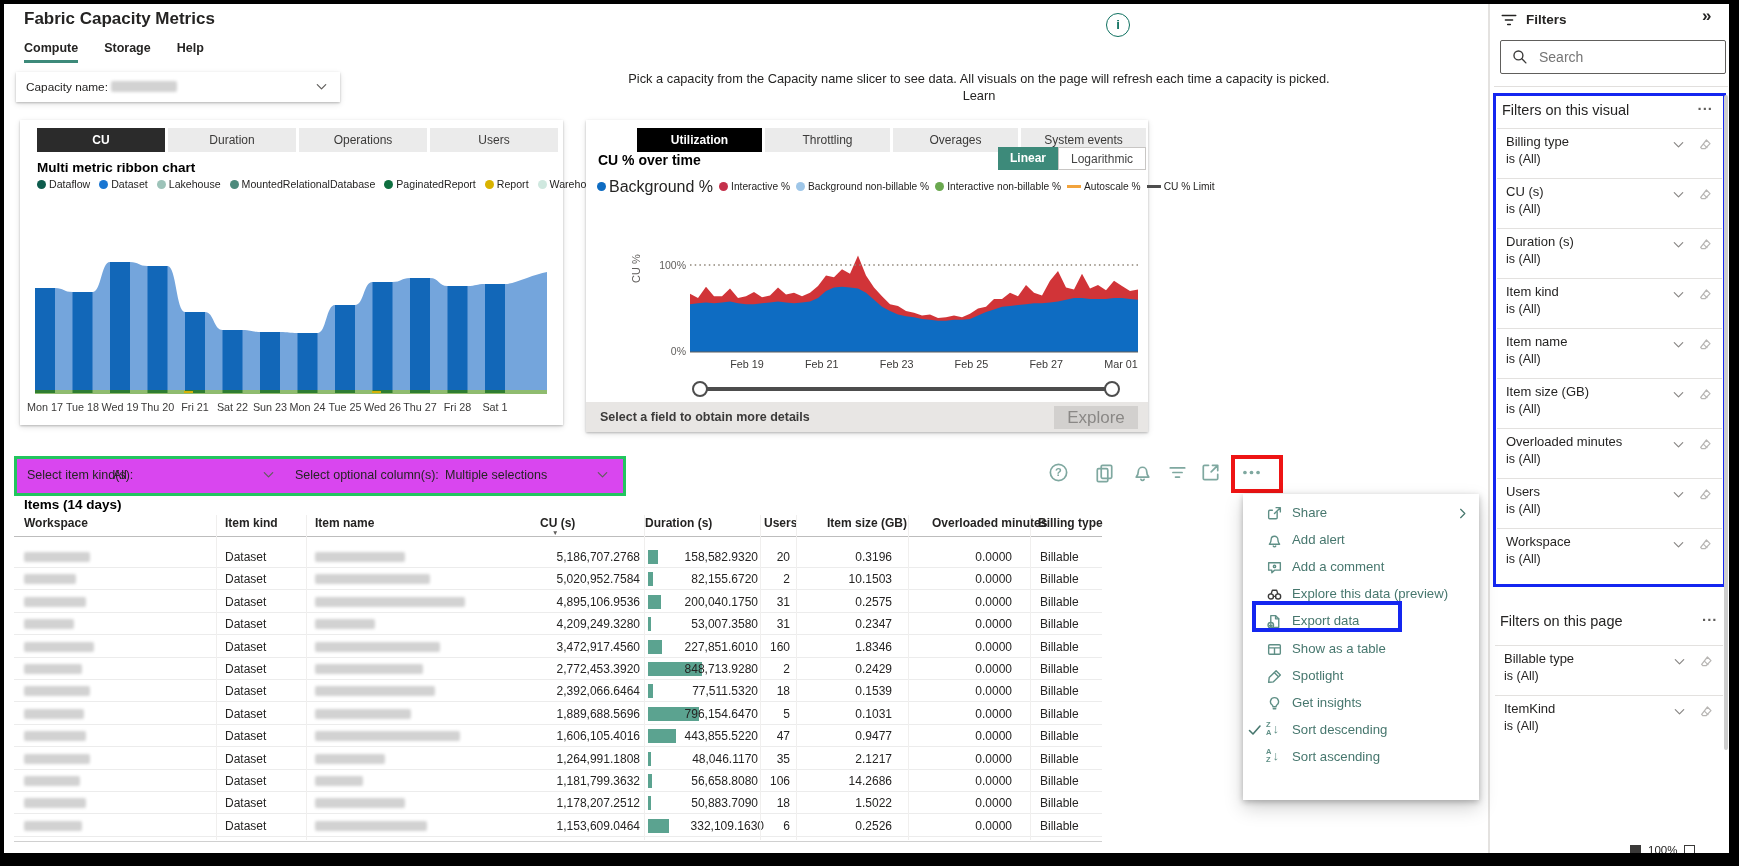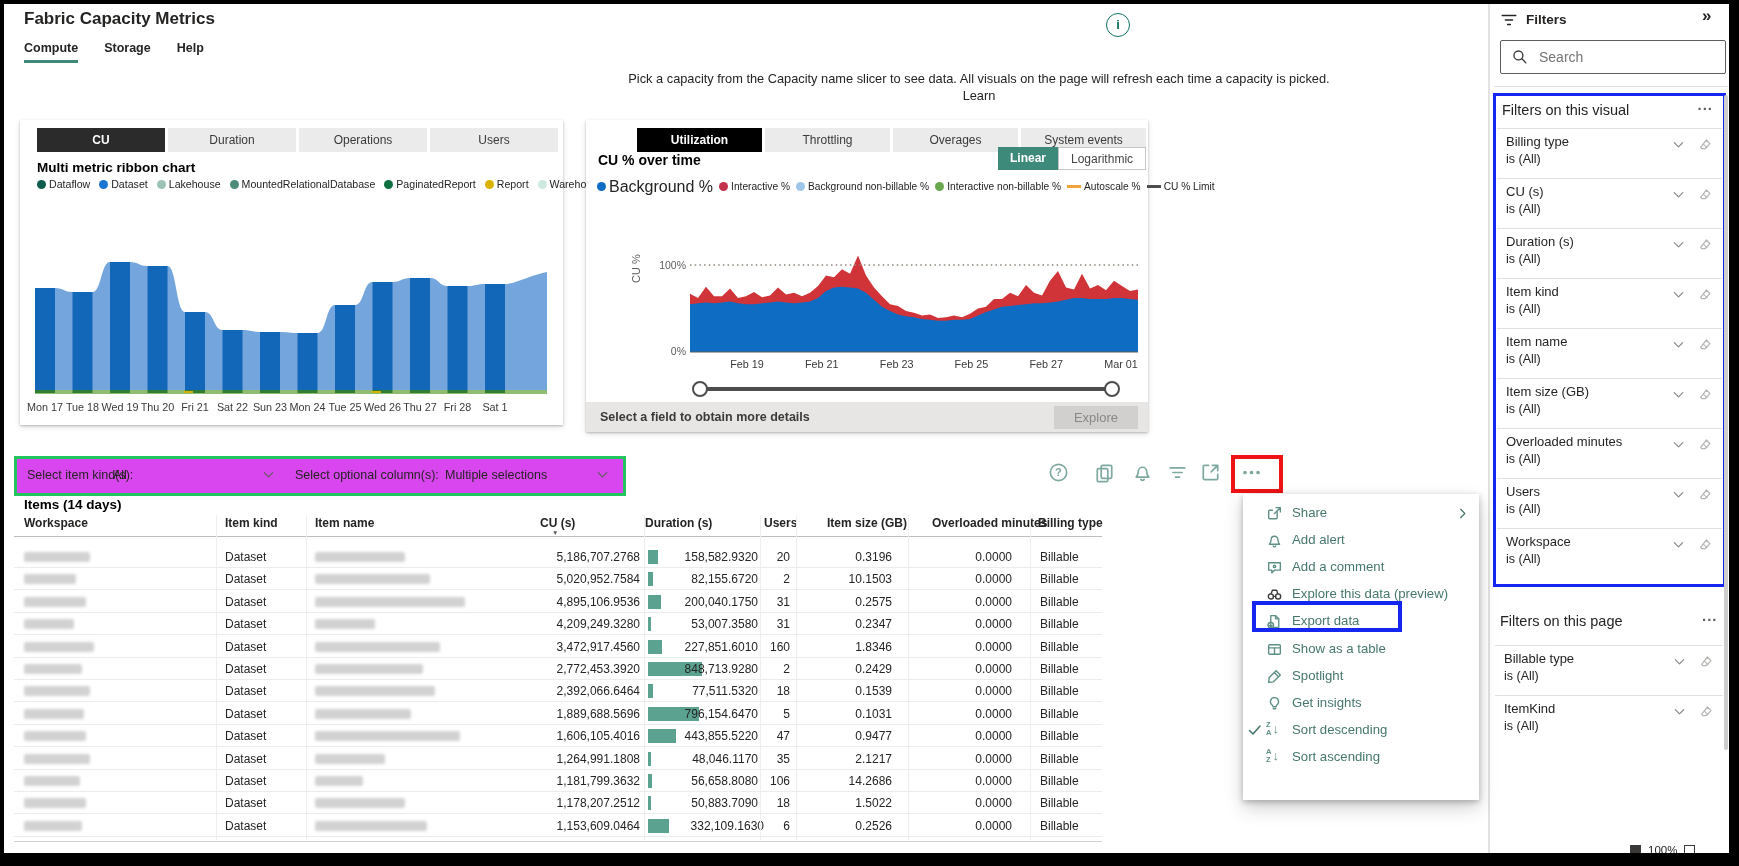--- a/index.html
+++ b/index.html
@@ -47,20 +47,29 @@
 
 <div id="stage">
 
   <div class="abs" style="left:4px;top:4px;width:1484px;height:849px;background:#fff;"></div>
 
   <div class="abs" style="left:24px;top:9px;font-size:17px;font-weight:bold;color:#252423;">Fabric Capacity Metrics</div>
   <div class="abs" style="left:1106px;top:13px;width:24px;height:24px;border:1.6px solid #0f7160;border-radius:50%;
               box-sizing:border-box;color:#0f7160;font-size:13px;font-weight:bold;text-align:center;line-height:21px;cursor:pointer;">i</div>
   <div class="abs" id="navTabs" style="left:24px;top:38px;height:22px;"><span class="abs" style="position: relative; display: inline-block; margin-right: 26px; font-size: 12.5px; font-weight: bold; color: rgb(37, 36, 35); cursor: pointer; border-bottom: 3px solid rgb(61, 138, 122); padding-bottom: 5px;">Compute</span><span class="abs" style="position: relative; display: inline-block; margin-right: 26px; font-size: 12.5px; font-weight: bold; color: rgb(37, 36, 35); cursor: pointer;">Storage</span><span class="abs" style="position: relative; display: inline-block; margin-right: 26px; font-size: 12.5px; font-weight: bold; color: rgb(37, 36, 35); cursor: pointer;">Help</span></div>
 
+  <div class="card" style="left:16px;top:72px;width:324px;height:30px;">
+    <span class="abs" style="left:10px;top:8px;font-size:11.8px;color:#252423;">Capacity name:</span>
+    <span class="abs blur" style="left:95px;top:9px;width:66px;height:11px;"></span>
+    <span class="abs" style="left:298px;top:7px;width:15px;height:15px;color:#605e5c;">
+        <svg class="ic" viewBox="0 0 16 16" style="width:100%;height:100%">
+          <path d="M3.5 6l4.5 4.5L12.5 6"></path>
+        </svg>
+      </span>
+  </div>
 
   <div class="abs" style="left:618px;top:70px;width:722px;text-align:center;font-size:12.8px;line-height:17px;color:#252423;">
     <div>Pick a capacity from the Capacity name slicer to see data. All visuals on the page will refresh each time a capacity is picked. Learn</div>
   </div>
 
   <div class="card" style="left:20px;top:120px;width:543px;height:305px;"></div>
   <div class="abs" id="ribbonTabs" style="left:37px;top:128px;width:524px;height:24px;">
       <div class="vtab active" style="left: 0px; width: 128px;">CU</div>
       <div class="vtab" style="left: 131px; width: 128px;">Duration</div>
       <div class="vtab" style="left: 262px; width: 128px;">Operations</div>
@@ -201,21 +210,21 @@
       <span class="xlab" style="left: 435.2px; top: 0px; width: 50px;">Feb 27</span>
       <span class="xlab" style="left: 510px; top: 0px; width: 50px;">Mar 01</span>
     </div>
 
   <div class="abs" style="left:700px;top:387px;width:412px;height:4px;background:#4d4d4d;border-radius:2px;"></div>
   <div class="abs" style="left:692px;top:381px;width:16px;height:16px;background:#fff;border:2.5px solid #4d4d4d;border-radius:50%;box-sizing:border-box;cursor:pointer;"></div>
   <div class="abs" style="left:1104px;top:381px;width:16px;height:16px;background:#fff;border:2.5px solid #4d4d4d;border-radius:50%;box-sizing:border-box;cursor:pointer;"></div>
 
   <div class="abs" style="left:586px;top:402px;width:562px;height:30px;background:#e8e6e4;">
     <span class="abs" style="left:14px;top:8px;font-size:12.5px;font-weight:bold;color:#3b3a39;">Select a field to obtain more details</span>
-    <span class="abs" style="left:468px;top:4px;width:84px;height:23px;background:#d2d0ce;color:#8a8886;font-size:13px;
+    <span class="abs" style="left:468px;top:4px;width:84px;height:23px;background:#d2d0ce;color:#8a8886;font-size:17px;
                  text-align:center;line-height:23px;cursor:pointer;">Explore</span>
   </div>
 
   <div class="abs" style="left:14px;top:456px;width:606px;height:34px;background:#d946ef;border:3px solid #22c55e;">
     <span class="abs" style="left:10px;top:9px;font-size:12.5px;color:#252423;">Select item kind(s):</span>
     <span class="abs" style="left:96px;top:9px;width:140px;font-size:12.5px;color:#252423;cursor:pointer;">All</span>
     <span class="abs" style="left:244px;top:8px;width:15px;height:15px;color:#605e5c;">
         <svg class="ic" viewBox="0 0 16 16" style="width:100%;height:100%">
           <path d="M3.5 6l4.5 4.5L12.5 6"></path>
         </svg>

